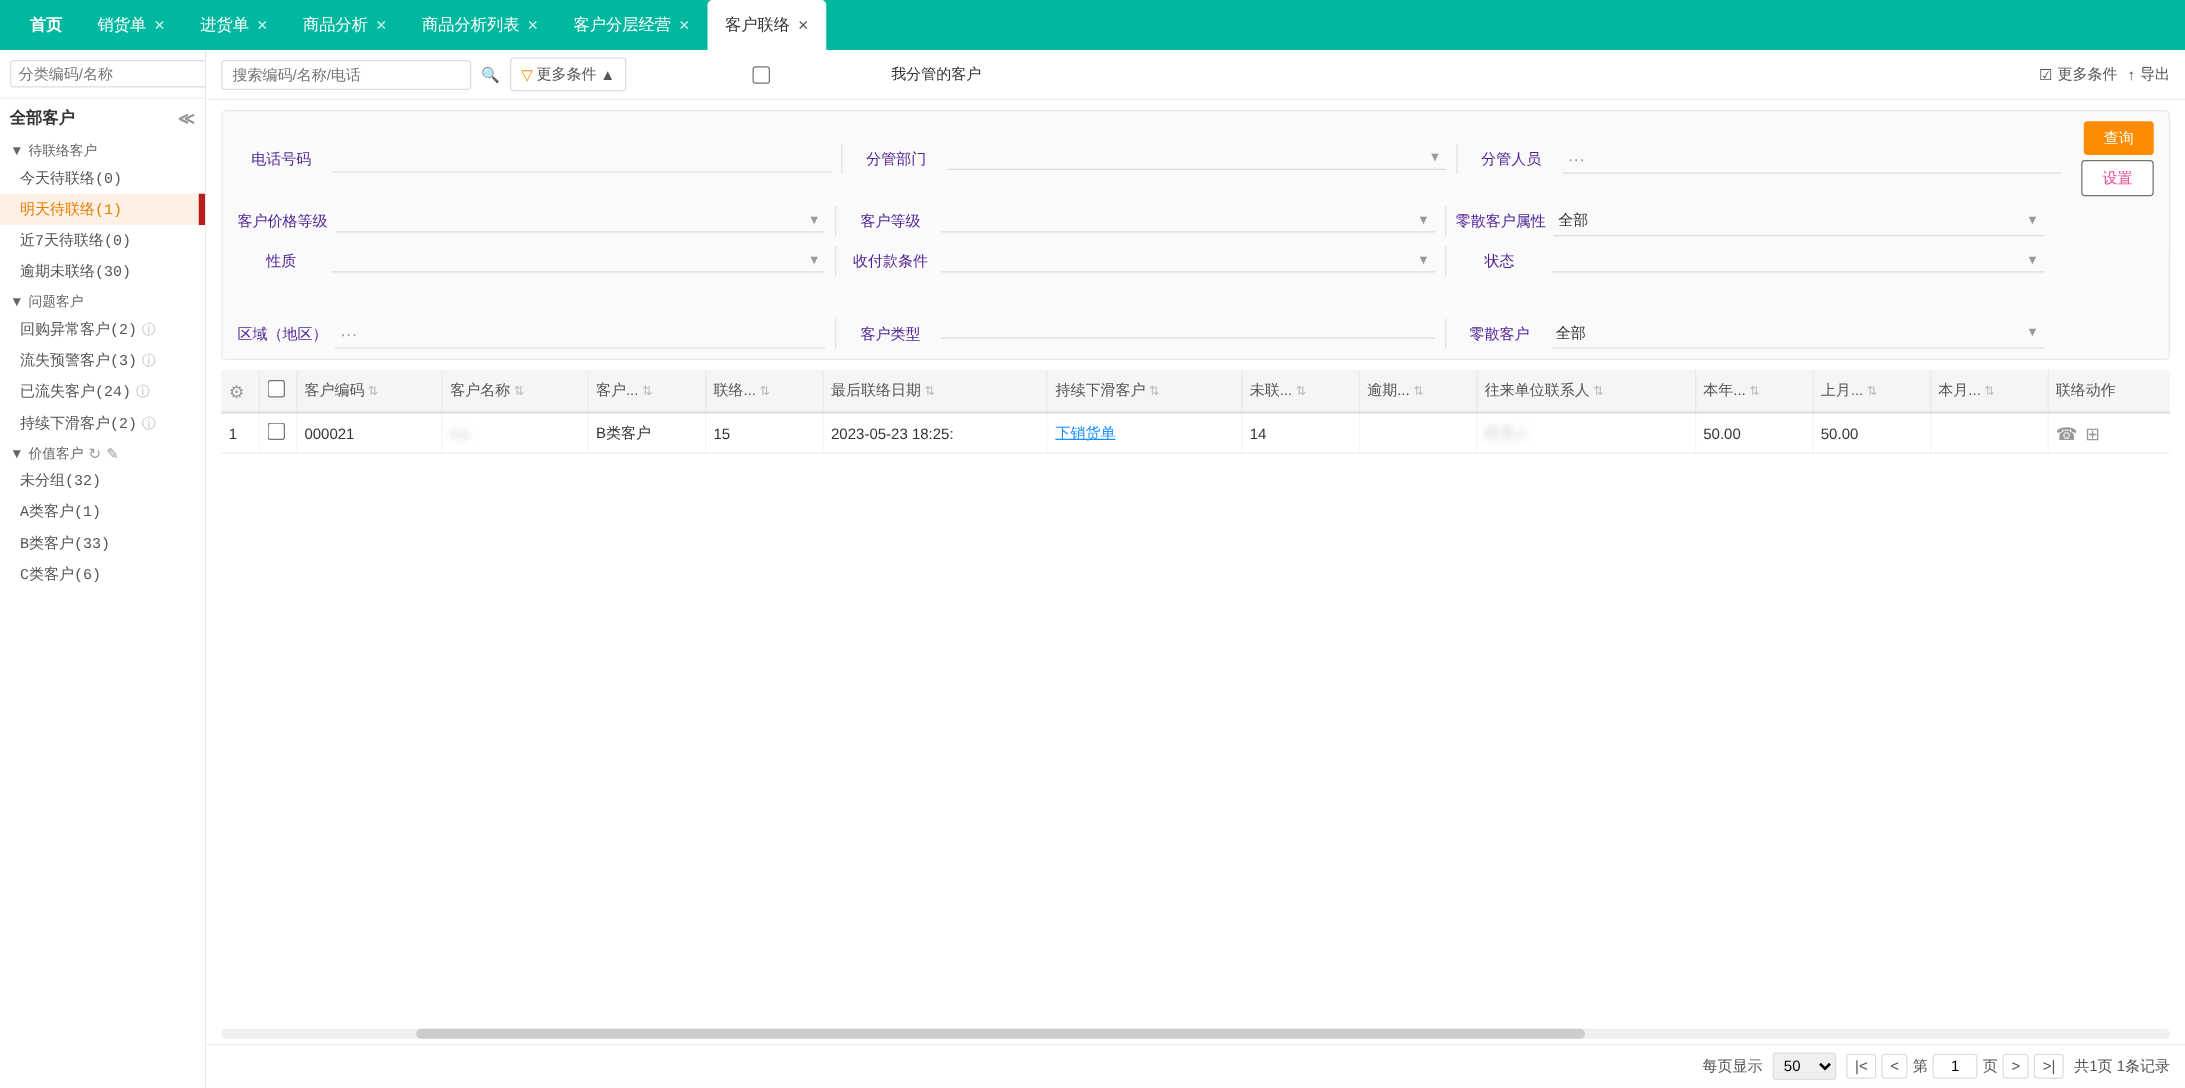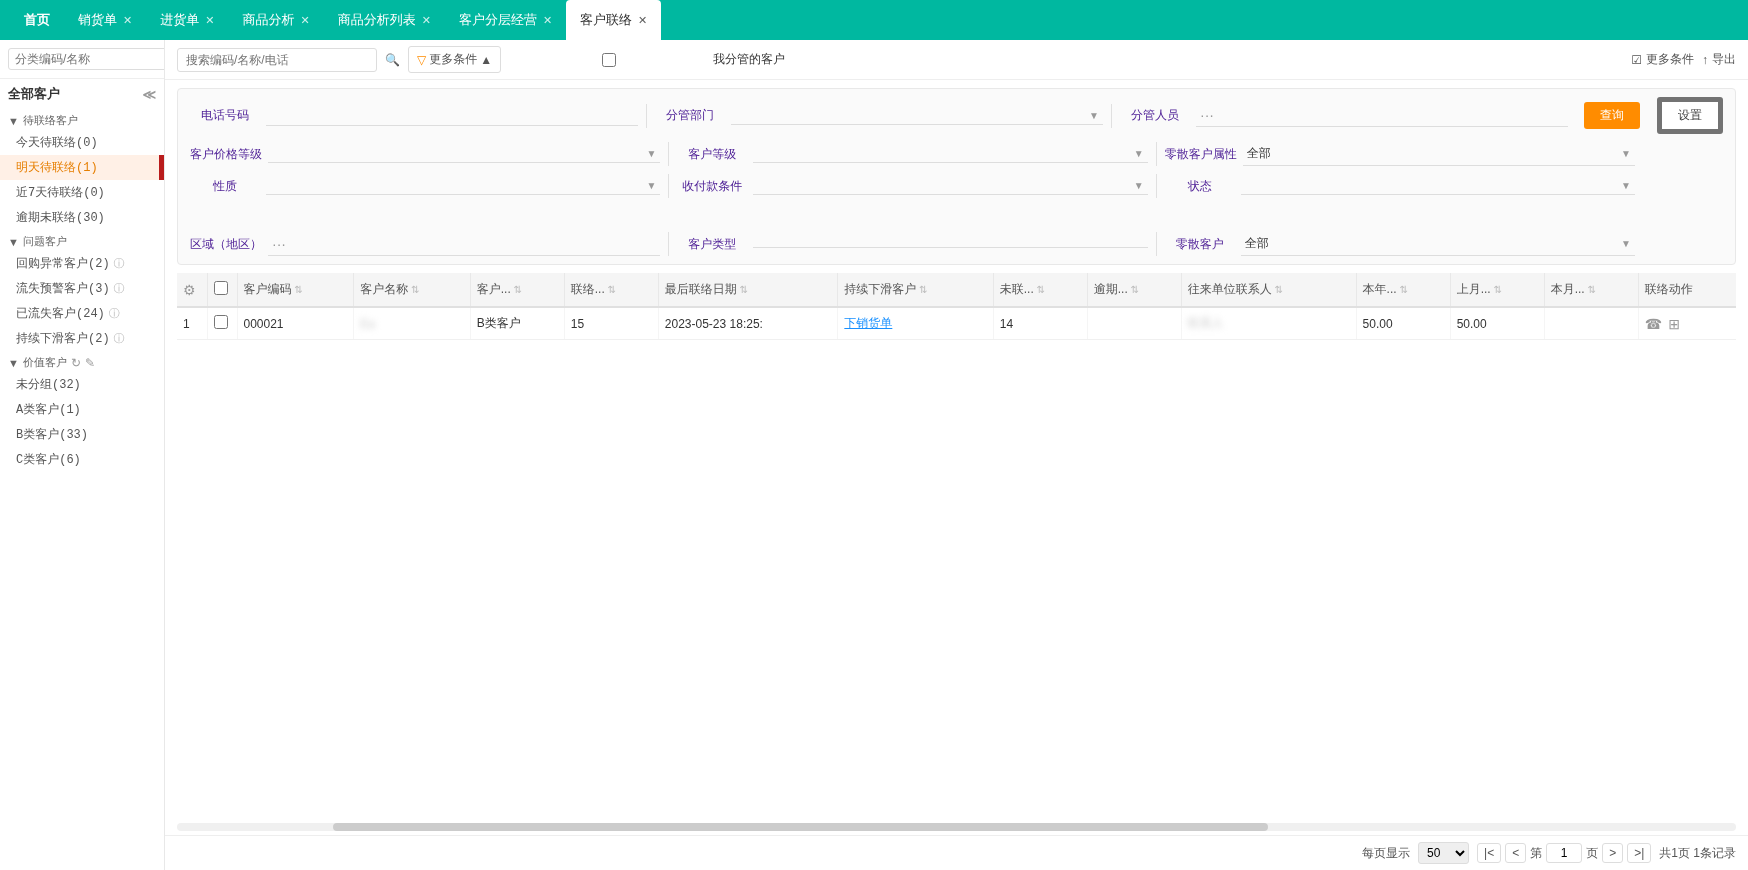--- a/index.html
+++ b/index.html
@@ -43,22 +43,22 @@
     .adv-filter { border: 1px solid #e8e8e8; margin: 8px 12px; border-radius: 4px; background: #fafafa; padding: 8px 12px; }
     .filter-row { display: flex; align-items: center; gap: 8px; margin-bottom: 8px; }
     .filter-row:last-child { margin-bottom: 0; margin-top: 34px; }
     .filter-field { display: flex; align-items: center; flex: 1; gap: 6px; }
     .filter-label { color: #4c1d95; font-size: 12px; white-space: nowrap; min-width: 70px; text-align: center; }
     .filter-input { flex: 1; border: none; border-bottom: 1px solid #ddd; padding: 3px 4px; font-size: 12px; outline: none; background: transparent; }
     .filter-select-wrap { flex: 1; display: flex; align-items: center; border-bottom: 1px solid #ddd; padding: 3px 4px; cursor: pointer; }
     .filter-select-wrap .chevron { color: #999; font-size: 10px; margin-left: auto; }
     .divider-v { width: 1px; background: #e0e0e0; height: 24px; }
     .query-btn { background: #ff8c00; color: #fff; border: none; border-radius: 3px; padding: 5px 16px; cursor: pointer; font-size: 12px; }
-    .set-btn { background: #fff; color: #404040; border: 5px solid #737373; border-radius: 3px; padding: 5px 16px; cursor: pointer; font-size: 12px; }
-    .btn-col { display: flex; flex-direction: row; gap: 17px; align-items: center; margin-left: 8px; }
+    .set-btn { background: #fff; color: #ec4899; border: 1px solid #737373; border-radius: 3px; padding: 5px 16px; cursor: pointer; font-size: 12px; }
+    .btn-col { display: flex; flex-direction: column; gap: 4px; align-items: flex-end; margin-left: 8px; }
     .more-dots { color: #999; font-size: 14px; cursor: pointer; }
 
     
     .table-wrap { flex: 1; overflow: auto; padding: 0 12px; }
     table { width: 100%; border-collapse: collapse; font-size: 12px; }
     thead tr { background: #f5f5f5; border-bottom: 2px solid #e0e0e0; }
     th { padding: 8px 6px; text-align: left; color: #555; font-weight: normal; white-space: nowrap; border-right: 1px solid #e8e8e8; cursor: pointer; user-select: none; }
     th:last-child { border-right: none; margin-left: 40px; }
     td { padding: 7px 6px; border-bottom: 1px solid #f0f0f0; border-right: 1px solid #f5f5f5; white-space: nowrap; }
     td:last-child { border-right: none; }

